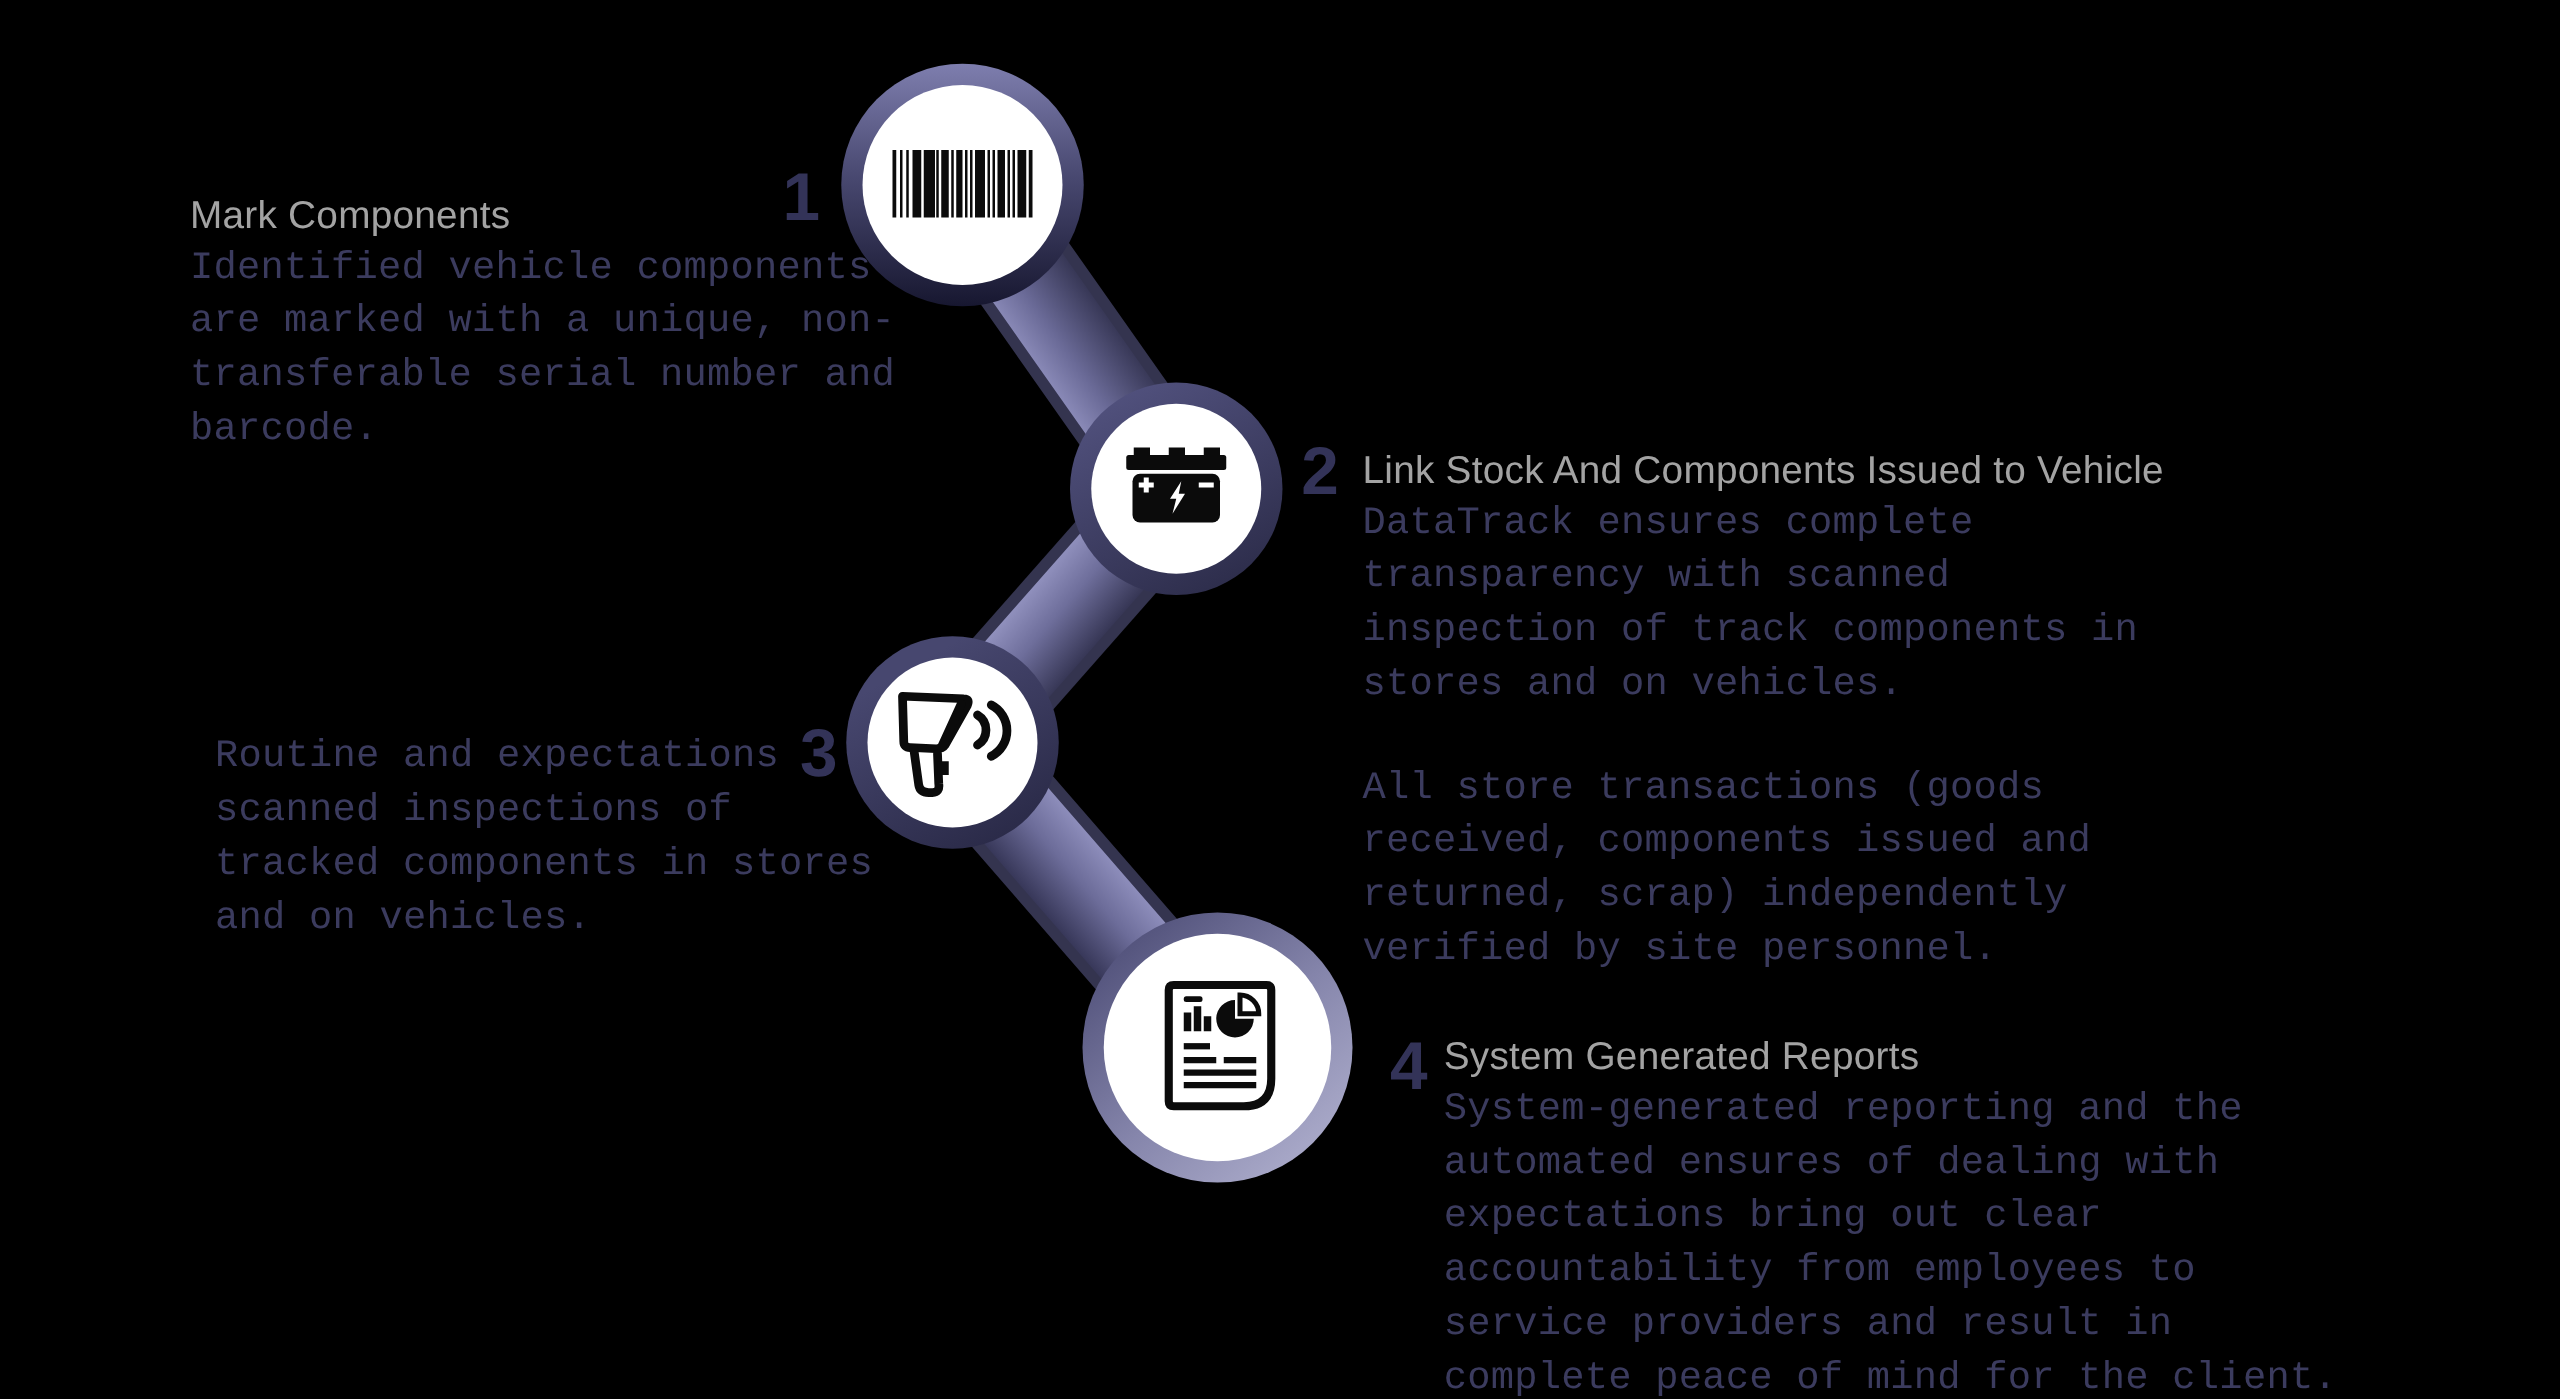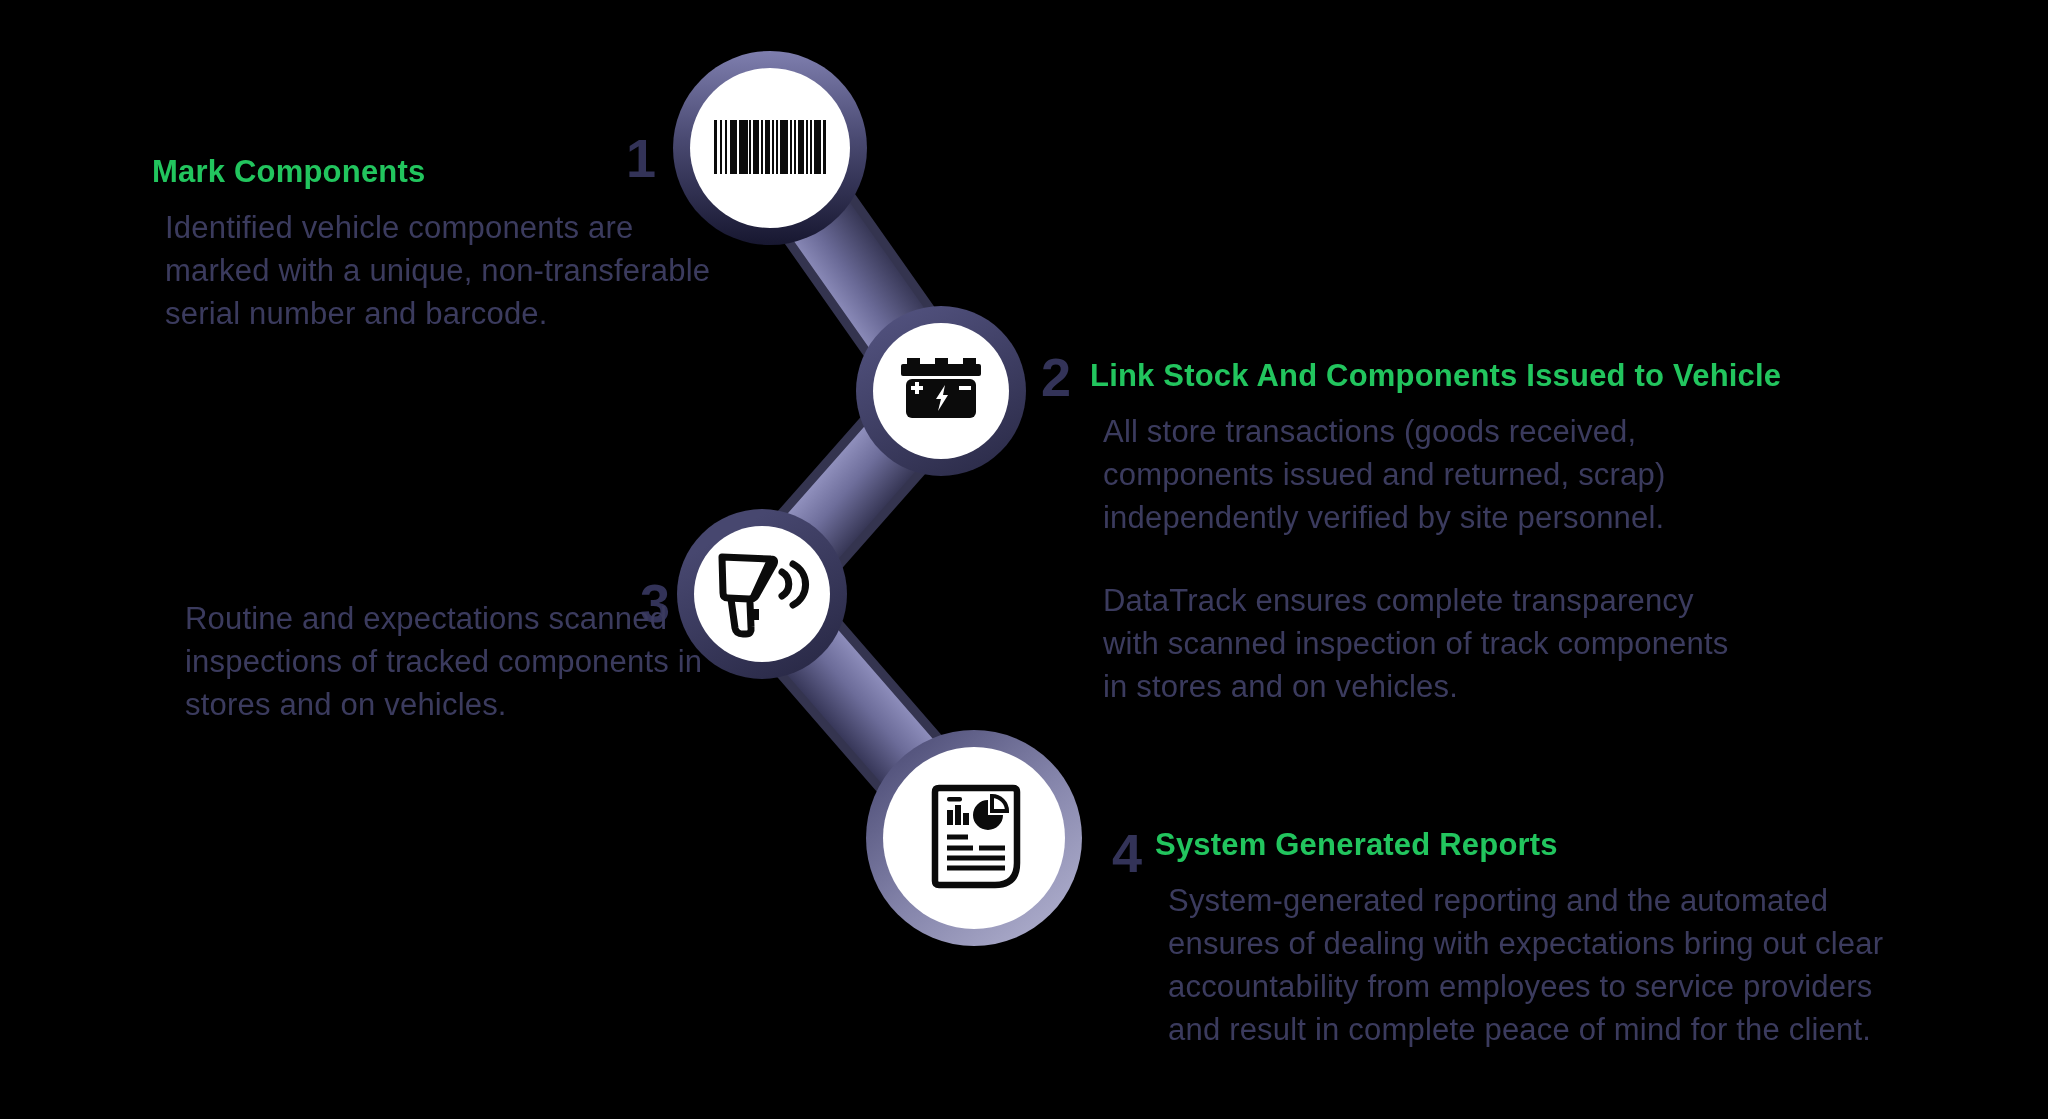--- a/index.html
+++ b/index.html
@@ -5,22 +5,22 @@
   html,body{margin:0;padding:0;background:#000;}
   #stage{
     position:relative;
     width:2048px;height:1119px;
     background:#000000;
     overflow:hidden;
     font-family:"Liberation Sans","DejaVu Sans",sans-serif;
   }
   #diagram-svg{position:absolute;left:0;top:0;}
   .txtblock{position:absolute;color:#3b3b5e;font-size:31px;line-height:43px;letter-spacing:0.2px;}
-  .txtblock .title{font-weight:700;color:#22c55e;white-space:nowrap;margin:0;}
-  .txtblock p{margin:13px;}
+  .txtblock .title{font-weight:400;color:#a3a3a3;white-space:nowrap;margin:0;}
+  .txtblock p{margin:0;font-family:Liberation Mono, monospace;}
   .txtblock p + p{margin-top:40px;}
   .stepnum{
     position:absolute;color:#333358;font-weight:800;
     font-size:54px;line-height:1;letter-spacing:0;
   }
   .num-right{text-align:right;}
   
   #t1{left:152px;top:150px;width:572px;}
   #t2{left:1090px;top:354px;width:652px;}
   #t3{left:172px;top:584px;width:548px;}
@@ -159,22 +159,22 @@
   <div id="n3" class="stepnum num-right">3</div>
   <div id="n4" class="stepnum">4</div>
 
   <div id="t1" class="txtblock">
     <div class="title">Mark Components</div>
     <p>Identified vehicle components are marked with a unique, non-transferable serial number and barcode.</p>
   </div>
 
   <div id="t2" class="txtblock">
     <div class="title">Link Stock And Components Issued to Vehicle</div>
+    <p>DataTrack ensures complete transparency with scanned inspection of track components in stores and on vehicles.</p>
     <p>All store transactions (goods received, components issued and returned, scrap) independently verified by site personnel.</p>
-    <p>DataTrack ensures complete transparency with scanned inspection of track components in stores and on vehicles.</p>
   </div>
 
   <div id="t3" class="txtblock">
     <p>Routine and expectations scanned inspections of tracked components in stores and on vehicles.</p>
   </div>
 
   <div id="t4" class="txtblock">
     <div class="title">System Generated Reports</div>
     <p>System-generated reporting and the automated ensures of dealing with expectations bring out clear accountability from employees to service providers and result in complete peace of mind for the client.</p>
   </div>

